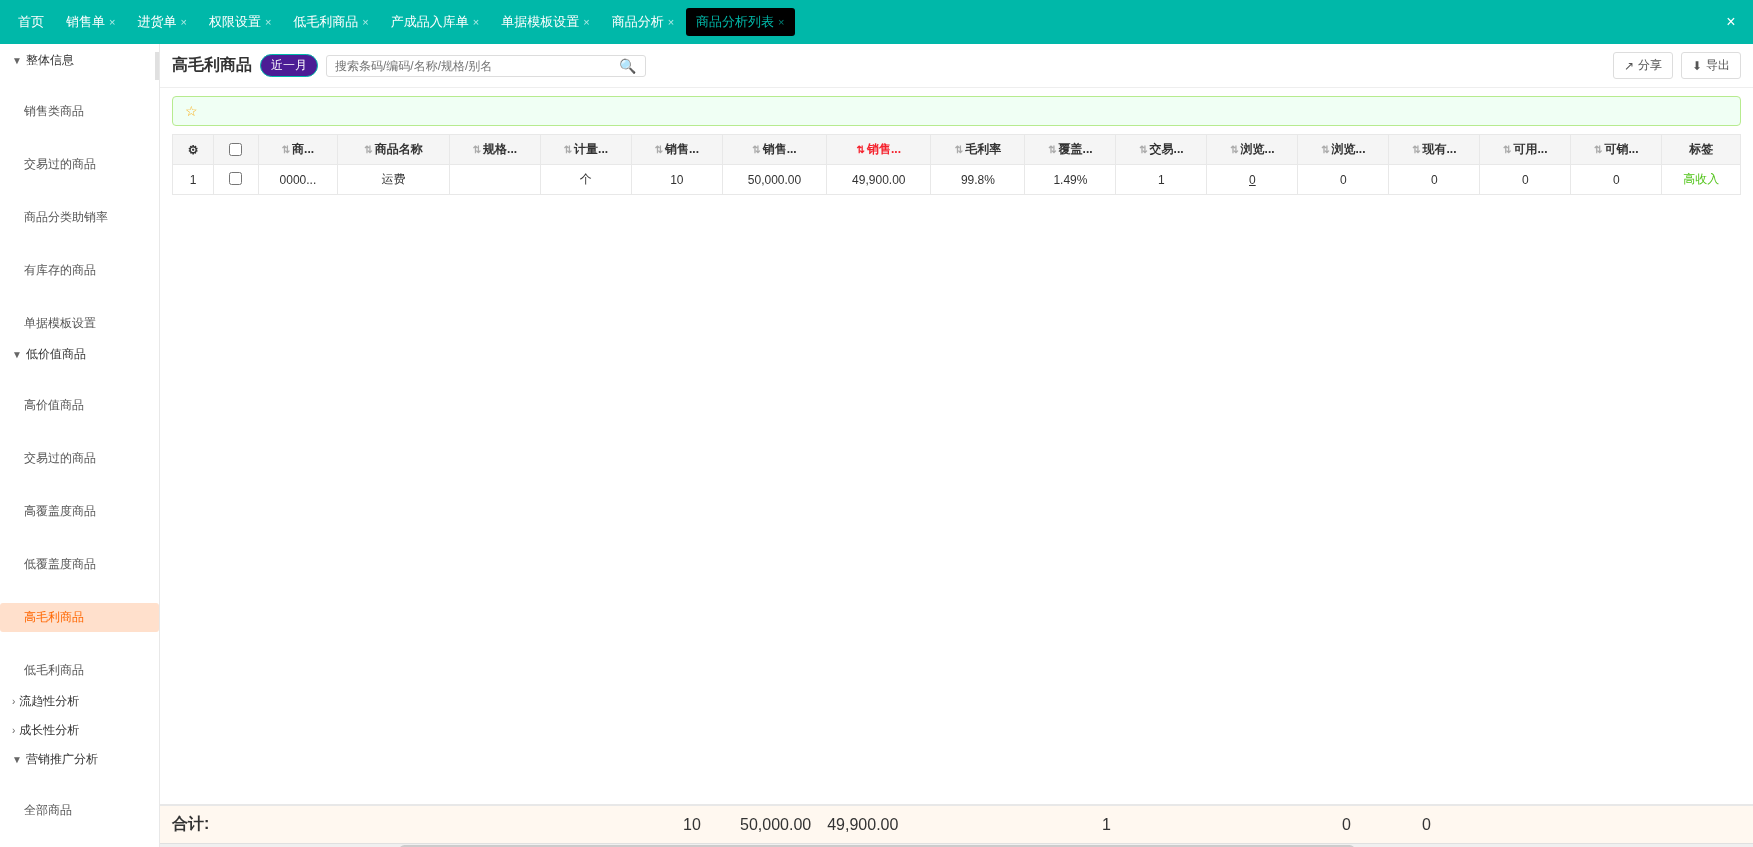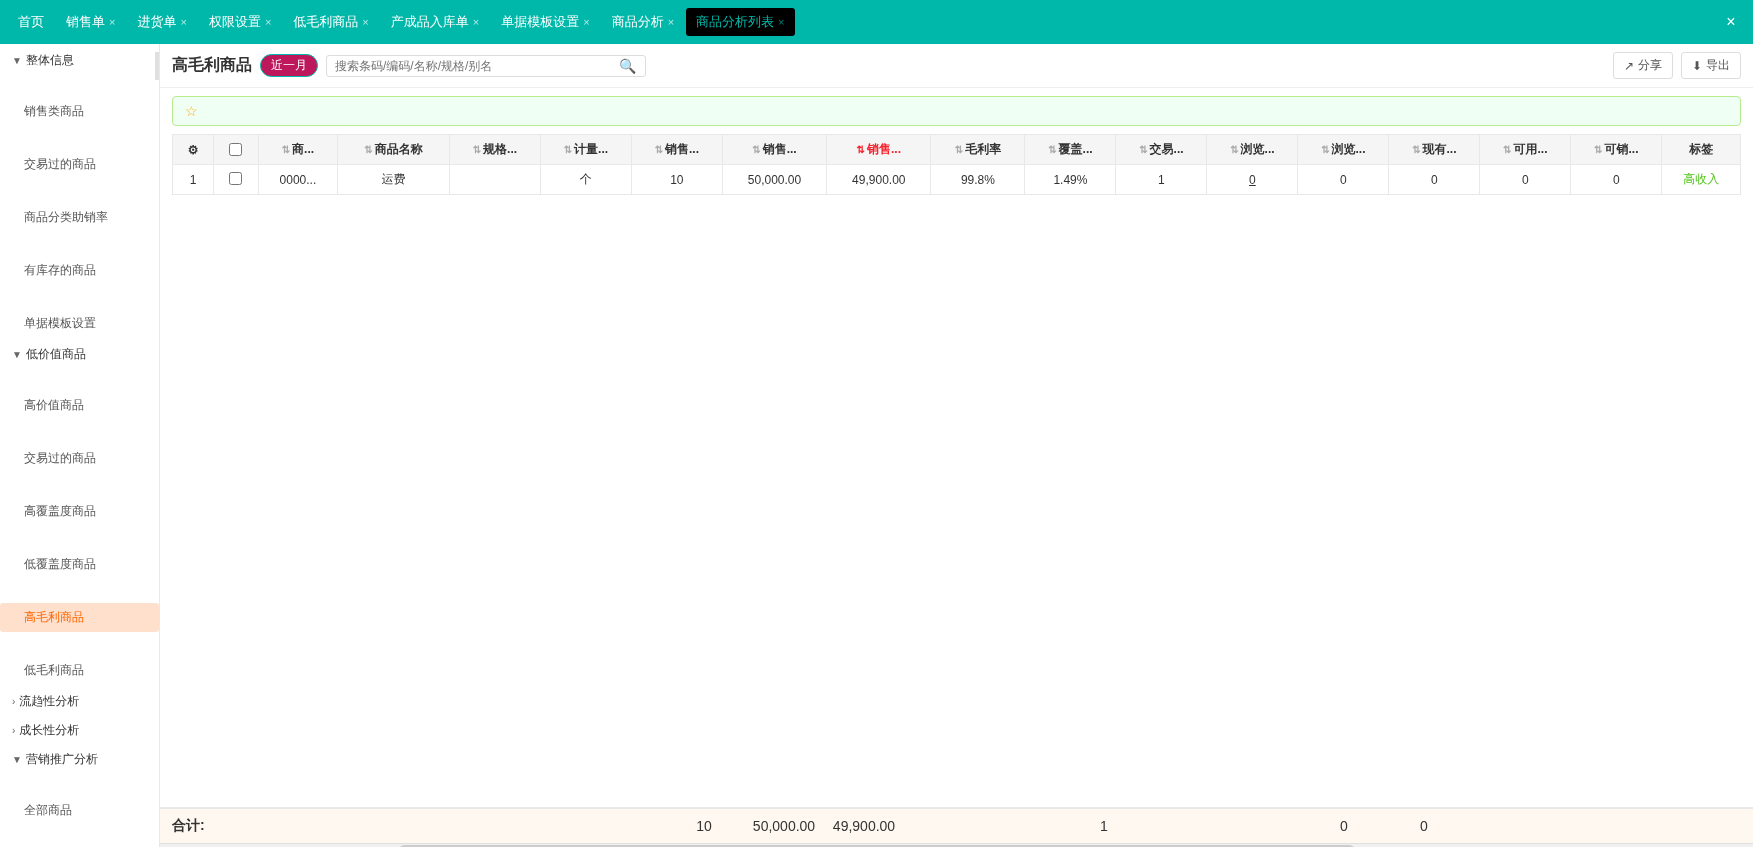--- a/index.html
+++ b/index.html
@@ -114,21 +114,21 @@
     .filter-btn {
       padding: 2px 10px;
       border: 1px solid #00b8a9;
       border-radius: 12px;
       color: #00b8a9;
       cursor: pointer;
       font-size: 12px;
       background: #fff;
     }
     .filter-btn.active {
-      background: #be185d;
+      background: #4c1d95;
       color: #fff;
     }
     .search-box {
       display: flex;
       align-items: center;
       border: 1px solid #ddd;
       border-radius: 3px;
       padding: 2px 8px;
       gap: 20px;
       flex: 1;
@@ -216,23 +216,23 @@
     .tag-green { color: #52c41a; font-weight: normal; }
     .link-underline { text-decoration: underline; color: #333; cursor: pointer; }
 
     
     .footer-total {
       background: #fff8f0;
       border-top: 2px solid #e8e8e8;
       padding: 8px 12px;
       display: flex;
       align-items: center;
-      font-size: 14px;
+      font-size: 16px;
       color: #333;
-      gap: 12px;
+      gap: 0;
     }
     .footer-total .label {
       width: 80px;
       font-weight: bold;
     }
     .footer-total .values {
       display: flex;
       gap: 0;
     }
     .footer-cell {

